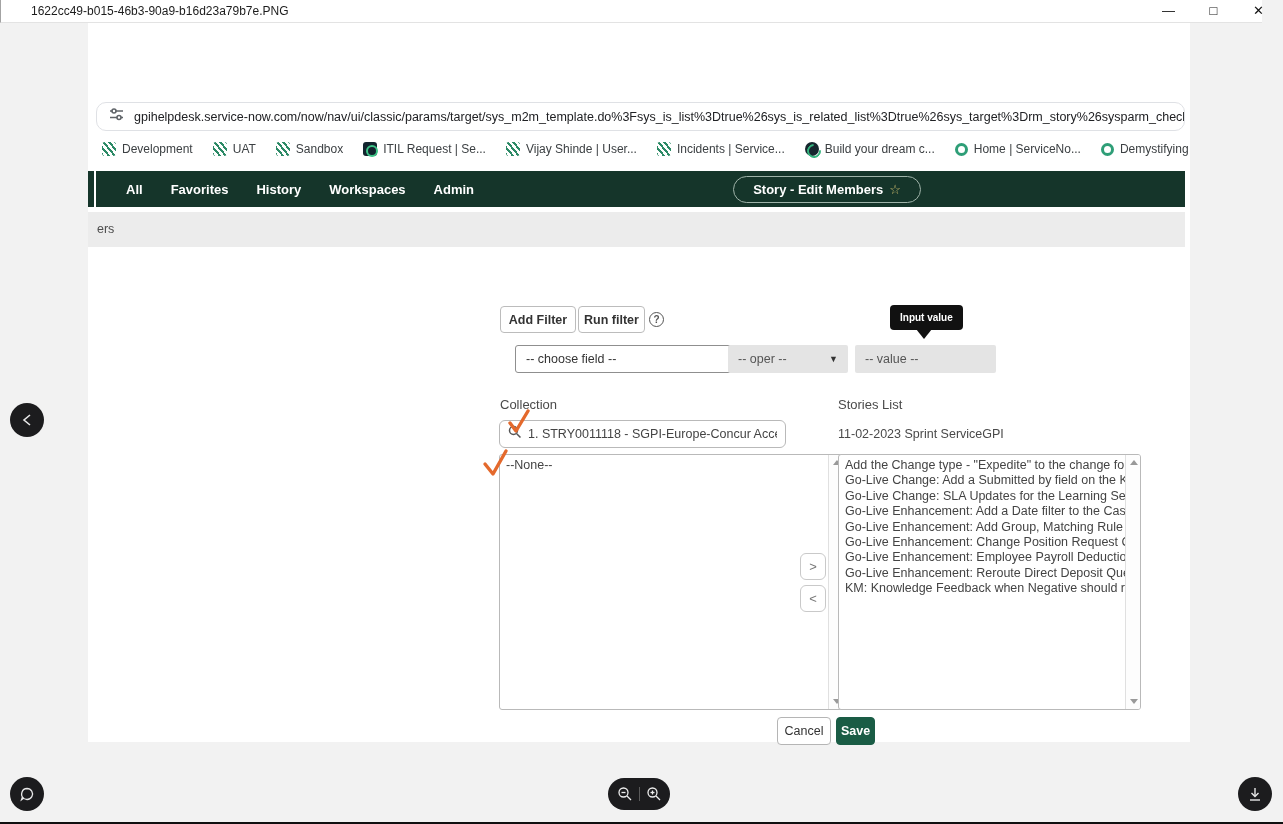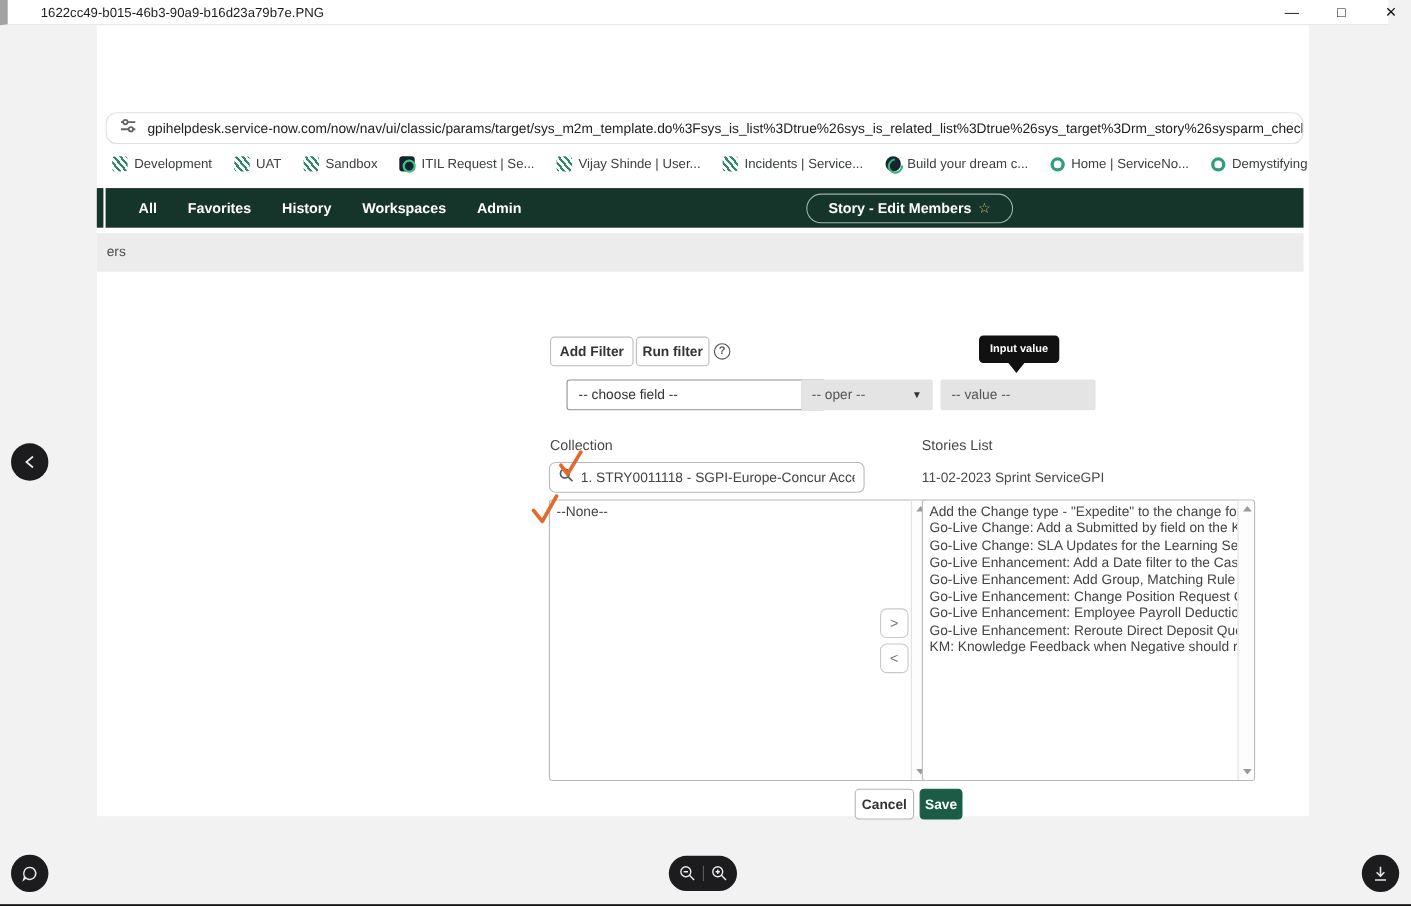--- a/index.html
+++ b/index.html
@@ -1,21 +1,21 @@
 <!DOCTYPE html>
 <html><head>
 <meta charset="utf-8">
 <style>
   * { margin:0; padding:0; box-sizing:border-box; }
   html,body { width:1283px; height:824px; }
   body { font-family:"Liberation Sans", sans-serif; background:#f2f2f2; overflow:hidden; position:relative; }
   .abs { position:absolute; }
 
   
-  .titlebar { left:0; top:0; width:1262px; height:23px; background:#fff; border-bottom:1px solid #e3e3e3; border-left:7px solid #a3a3a3; }
+  .titlebar { left:0; top:0; width:1262px; height:23px; background:#fff; border-bottom:1px solid #e3e3e3; border-left:1px solid #a3a3a3; }
   .titlebar .fname { position:absolute; left:30px; top:4px; font-size:12px; color:#1c1c1c; }
   .wctl { position:absolute; top:0; width:45px; height:23px; text-align:center; line-height:22px; font-size:13px; color:#111; cursor:default; }
   .bottom-strip { left:0; top:822px; width:1283px; height:2px; background:#101010; }
 
   
   .png { left:88px; top:23px; width:1102px; height:719px; background:#fff; overflow:hidden; }
 
   
   .urlbar { left:96px; top:102px; width:1089px; height:29px; border:1px solid #dfe1e5; border-radius:10px; background:#fff; display:flex; align-items:center; overflow:hidden; }
   .urlbar .site-ic { margin:0 10px 0 12px; flex:0 0 auto; }
@@ -74,21 +74,21 @@
   .lb-item { font-size:12.5px; color:#444; line-height:15.4px; white-space:nowrap; cursor:pointer; }
   .sb { position:absolute; right:0; top:0; bottom:0; width:15px; border-left:1px solid #e0e0e0; background:#fdfdfd; }
   .sb .up, .sb .dn { position:absolute; left:4px; width:0; height:0; border-left:4px solid transparent; border-right:4px solid transparent; cursor:pointer; }
   .sb .up { top:5px; border-bottom:5px solid #999; }
   .sb .dn { bottom:5px; border-top:5px solid #999; }
 
   
   .xfer { left:800px; width:26px; height:27px; border:1px solid #c9c9c9; border-radius:6px; background:#fff; color:#777; font-size:13px; display:flex; align-items:center; justify-content:center; cursor:pointer; }
 
   
-  .b-cancel { left:777px; top:717px; width:54px; height:28px; font-weight:700; border-color:#b5b5b5; }
+  .b-cancel { left:777px; top:717px; width:54px; height:28px; font-weight:400; border-color:#b5b5b5; }
   .b-save { left:836px; top:717px; width:39px; height:28px; background:#1a5c45; color:#fff; border:1px solid #1a5c45; font-weight:700; }
 
   
   .check { pointer-events:none; }
 
   
   .circle { width:34px; height:34px; border-radius:50%; background:#1c1c1e; display:flex; align-items:center; justify-content:center; cursor:pointer; }
   .zoompill { left:608px; top:778px; width:62px; height:32px; border-radius:16px; background:#1c1c1e; display:flex; align-items:center; justify-content:center; gap:6px; }
   .zdiv { width:1px; height:14px; background:#5a5a5a; }
   .zbtn { display:flex; align-items:center; cursor:pointer; }

